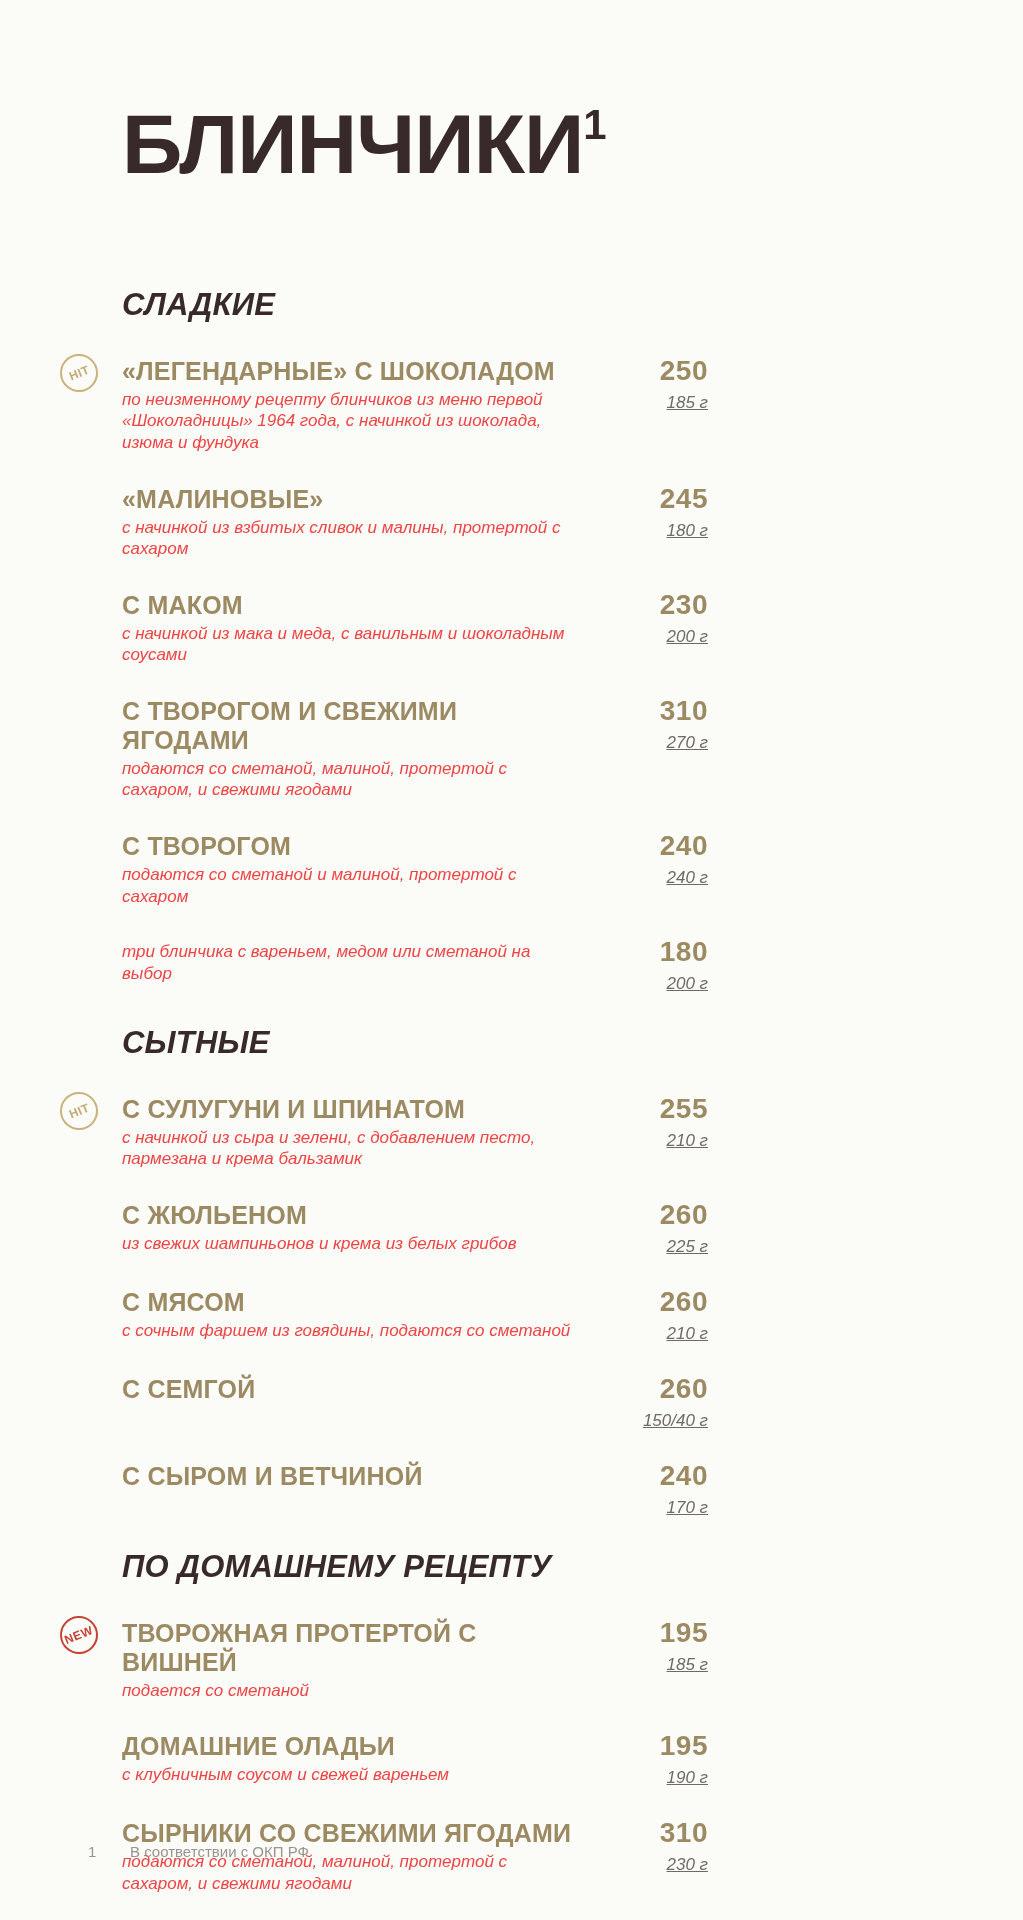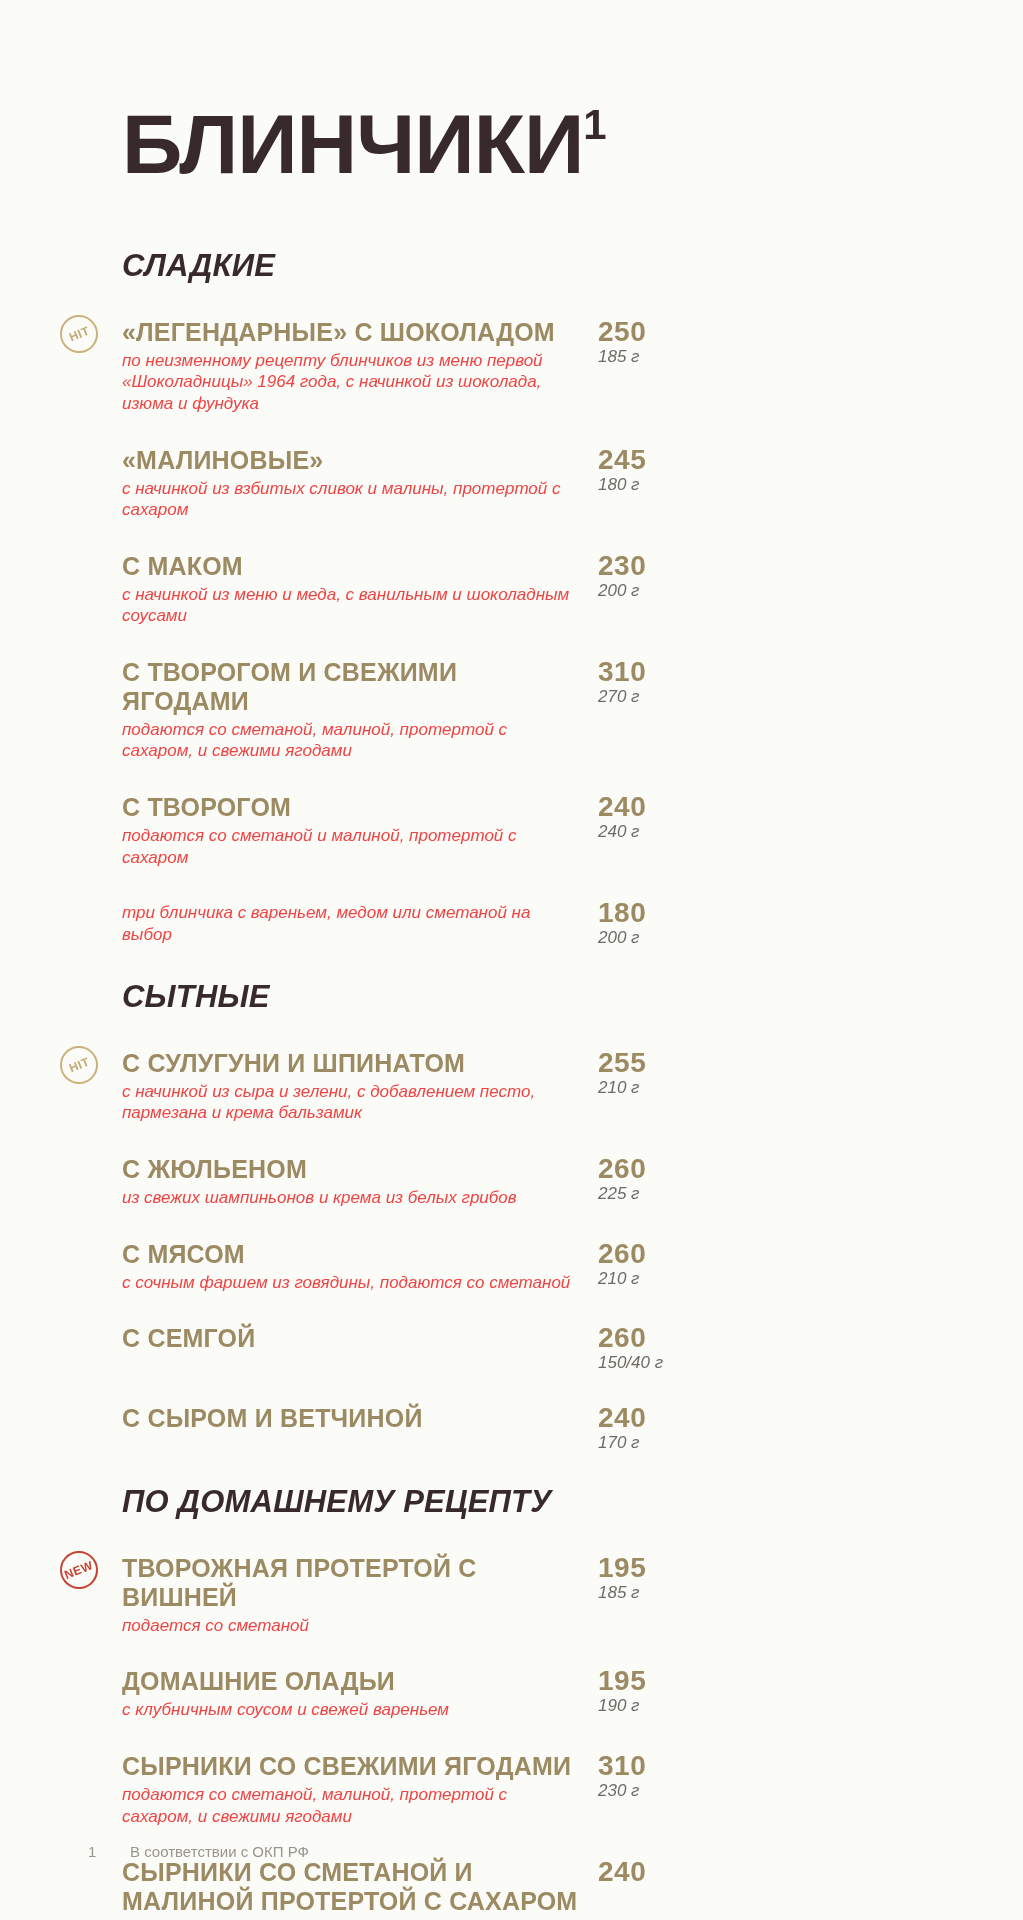--- a/index.html
+++ b/index.html
@@ -15,21 +15,21 @@
   .page {
     padding: 100px 315px 0 122px; 
     position: relative;
   }
   .page-title {
     color: #382A2B;
     font-size: 84px;
     font-weight: 800;
     letter-spacing: -1px;
     line-height: 1.05;
-    margin-bottom: 60px;
+    margin-bottom: 99px;
     white-space: nowrap;
   }
   .page-title sup {
     font-size: 42px;
     vertical-align: 34px;
     font-weight: 800;
   }
   .section-title {
     color: #382A2B;
     font-size: 31px;
@@ -56,35 +56,36 @@
   .item-desc {
     color: #ef4444;
     font-size: 17px;
     font-style: italic;
     line-height: 1.27;
     margin-top: 3px;
     max-width: 470px;
   }
   .item-side {
     flex: 0 0 110px;
-    text-align: left;
+    text-align: right;
     white-space: nowrap;
   }
   .item-price {
     color: #9C8A63;
     font-size: 28px;
     font-weight: 800;
     line-height: 1.0;
     letter-spacing: 0.5px;
   }
   .item-weight {
     color: #6E6B66;
     font-size: 17px;
     font-style: italic;
-    margin-top: 1px;
+    margin-top: 8px;
+    text-decoration: underline;
   }
   .badge {
     position: absolute;
     left: -62px;
     top: -3px;
     width: 38px;
     height: 38px;
     border-radius: 50%;
     display: flex;
     align-items: center;
@@ -141,21 +142,21 @@
     </div>
     <div class="item-side">
       <div class="item-price">245</div>
       <div class="item-weight">180 г</div>
     </div>
   </div>
 
   <div class="menu-item">
     <div class="item-main">
       <div class="item-name">С МАКОМ</div>
-      <div class="item-desc">с начинкой из меню и меда, с ванильным и шоколадным соусами</div>
+      <div class="item-desc">с начинкой из мака и меда, с ванильным и шоколадным соусами</div>
     </div>
     <div class="item-side">
       <div class="item-price">230</div>
       <div class="item-weight">200 г</div>
     </div>
   </div>
 
   <div class="menu-item">
     <div class="item-main">
       <div class="item-name">С ТВОРОГОМ И СВЕЖИМИ ЯГОДАМИ</div>

